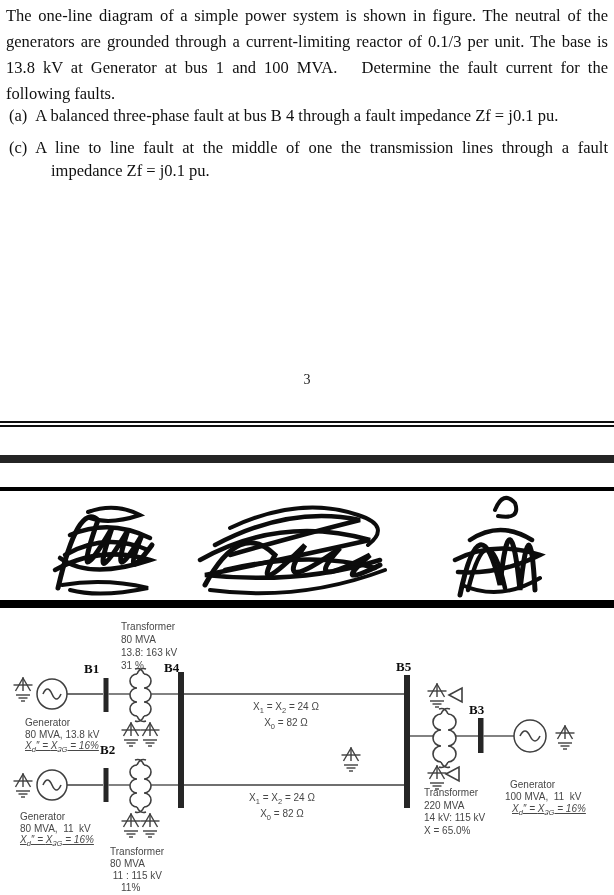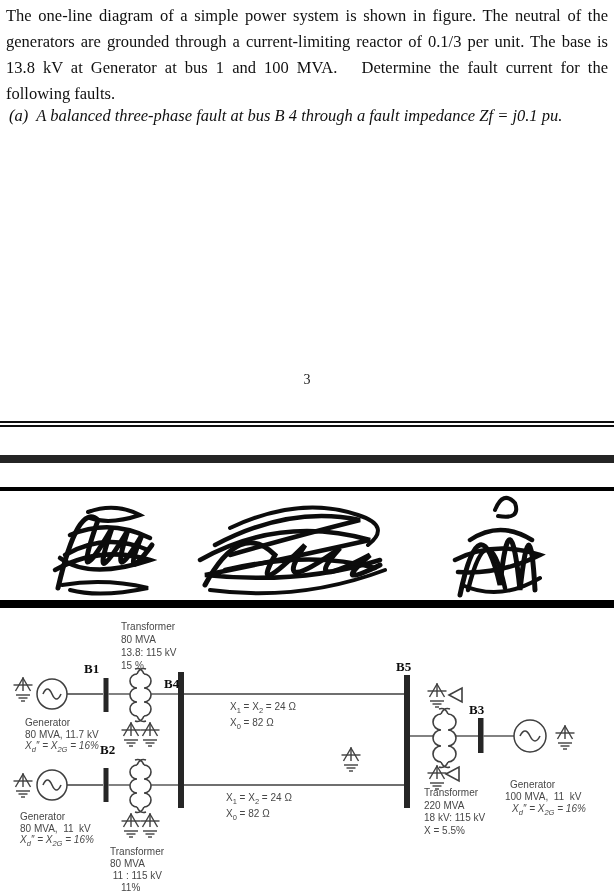--- a/index.html
+++ b/index.html
@@ -3,58 +3,59 @@
 <meta charset="utf-8">
 <style>
   html,body{margin:0;padding:0;background:#fff;}
   #page{position:relative;width:614px;height:895px;background:#ffffff;overflow:hidden;
         font-family:"Liberation Serif","DejaVu Serif",serif;color:#111;}
   
   .intro{position:absolute;left:6px;top:3px;width:602px;font-size:16.5px;line-height:26px;
          text-align:justify;color:#101010;}
   .fault-list{position:absolute;left:6px;top:95px;width:602px;font-size:16.5px;}
   .fault-item{margin-top:9px;line-height:23px;text-align:justify;
-              padding-left:45px;text-indent:-42px;color:#101010;font-style:italic;}
+              padding-left:45px;text-indent:-42px;color:#101010;}
   .fault-item .lbl{padding-right:8px;}
   .page-number{position:absolute;left:0;top:372px;width:614px;text-align:center;
                font-size:14px;color:#1a1a1a;}
   
   .rule{position:absolute;left:0;width:614px;background:#0e0e0e;}
   #rule-1a{top:421px;height:2px;}
   #rule-1b{top:425px;height:1.5px;}
   #rule-2{top:455px;height:8px;background:#242424;}
   #rule-3{top:487px;height:4px;background:#000;}
   #rule-4{top:600px;height:8px;background:#000;}
   
   #scribbles{position:absolute;left:0;top:490px;}
   #scribbles path{fill:none;stroke:#0c0c0c;stroke-linecap:round;}
   
   #diagram{position:absolute;left:0;top:608px;width:614px;height:287px;
            font-family:"Liberation Sans","DejaVu Sans",sans-serif;}
   #diagram-svg{position:absolute;left:0;top:0;}
   .dlabel{position:absolute;font-size:10px;line-height:13px;color:#474747;white-space:nowrap;}
-  .dlabel .rx{font-style:italic;}
+  .dlabel .rx{font-style:italic;text-decoration:underline;}
   .dlabel sub{font-size:7.5px;}
   .buslabel{position:absolute;font-family:"Liberation Serif","DejaVu Serif",serif;
             font-weight:bold;font-size:13px;color:#0d0d0d;}
-  .linelabel{position:absolute;width:112px;font-size:10px;line-height:12px;color:#474747;}
+  .linelabel{position:absolute;width:112px;text-align:center;font-size:10px;line-height:12px;color:#474747;}
   .linelabel sub{font-size:7.5px;}
   .lh115{line-height:11.5px;}
   .lh12{line-height:12px;}
   .lh125{line-height:12.5px;}
 </style>
 </head>
 <body>
 
 <div id="page">
 
   <div class="intro">The one-line diagram of a simple power system is shown in figure. The neutral of the generators are grounded through a current-limiting reactor of 0.1/3 per unit. The base is 13.8 kV at Generator at bus 1 and 100 MVA.&nbsp;&nbsp; Determine the fault current for the following faults.</div>
 
   <div class="fault-list">
     <div class="fault-item"><span class="lbl">(a)</span><span>A balanced three-phase fault at bus B 4 through a fault impedance Zf = j0.1 pu.</span></div>
+    <div class="fault-item"><span class="lbl">(c)</span><span>A line to line fault at the middle of one the transmission lines through a fault impedance Zf = j0.1 pu.</span></div>
   </div>
 
   <div class="page-number">3</div>
 
   <div class="rule" id="rule-1a"></div>
   <div class="rule" id="rule-1b"></div>
   <div class="rule" id="rule-2"></div>
   <div class="rule" id="rule-3"></div>
   <div class="rule" id="rule-4"></div>
 
@@ -172,35 +173,35 @@
       </g>
       <use href="#gnd" x="426" y="75"></use>
       <polygon points="449,87 462,80 462,94" fill="#fff" stroke="#3f3f3f" stroke-width="1.6"></polygon>
       <use href="#gnd" x="426" y="157"></use>
       <polygon points="446,166 459,159 459,173" fill="#fff" stroke="#3f3f3f" stroke-width="1.6"></polygon>
 
       <use href="#gnd" x="340" y="139"></use>
     </svg>
 
     <div class="buslabel" style="left:84px;top:53px">B1</div>
-    <div class="buslabel" style="left:164px;top:68px">B4</div>
+    <div class="buslabel" style="left:164px;top:52px">B4</div>
     <div class="buslabel" style="left:396px;top:51px">B5</div>
     <div class="buslabel" style="left:100px;top:134px">B2</div>
     <div class="buslabel" style="left:469px;top:94px">B3</div>
 
     <div class="dlabel" style="left:121px;top:12px">
       <div>Transformer</div>
       <div>80 MVA</div>
-      <div>13.8: 115 kV</div>
-      <div>15 %</div>
+      <div>13.8: 163 kV</div>
+      <div>31 %</div>
     </div>
 
     <div class="dlabel lh115" style="left:25px;top:109px">
       <div>Generator</div>
-      <div>80 MVA, 11.7 kV</div>
+      <div>80 MVA, 13.8 kV</div>
       <div class="rx"><i>X</i><sub>d</sub>″ = <i>X</i><sub>2G</sub> = 16%</div>
     </div>
 
     <div class="dlabel lh115" style="left:20px;top:203px">
       <div>Generator</div>
       <div>80 MVA,&nbsp; 11&nbsp; kV</div>
       <div class="rx"><i>X</i><sub>d</sub>″ = <i>X</i><sub>2G</sub> = 16%</div>
     </div>
 
     <div class="dlabel lh12" style="left:110px;top:238px">
@@ -215,22 +216,22 @@
       <div>X<sub>0</sub> = 82 Ω</div>
     </div>
     <div class="linelabel" style="left:226px;top:184px">
       <div>X<sub>1</sub> = X<sub>2</sub> = 24 Ω</div>
       <div>X<sub>0</sub> = 82 Ω</div>
     </div>
 
     <div class="dlabel lh125" style="left:424px;top:179px">
       <div>Transformer</div>
       <div>220 MVA</div>
-      <div>18 kV: 115 kV</div>
-      <div>X = 5.5%</div>
+      <div>14 kV: 115 kV</div>
+      <div>X = 65.0%</div>
     </div>
 
     <div class="dlabel lh12" style="left:505px;top:171px">
       <div style="padding-left:5px">Generator</div>
       <div>100 MVA,&nbsp; 11&nbsp; kV</div>
       <div class="rx" style="padding-left:7px"><i>X</i><sub>d</sub>″ = <i>X</i><sub>2G</sub> = 16%</div>
     </div>
 
   </div>
 </div>

